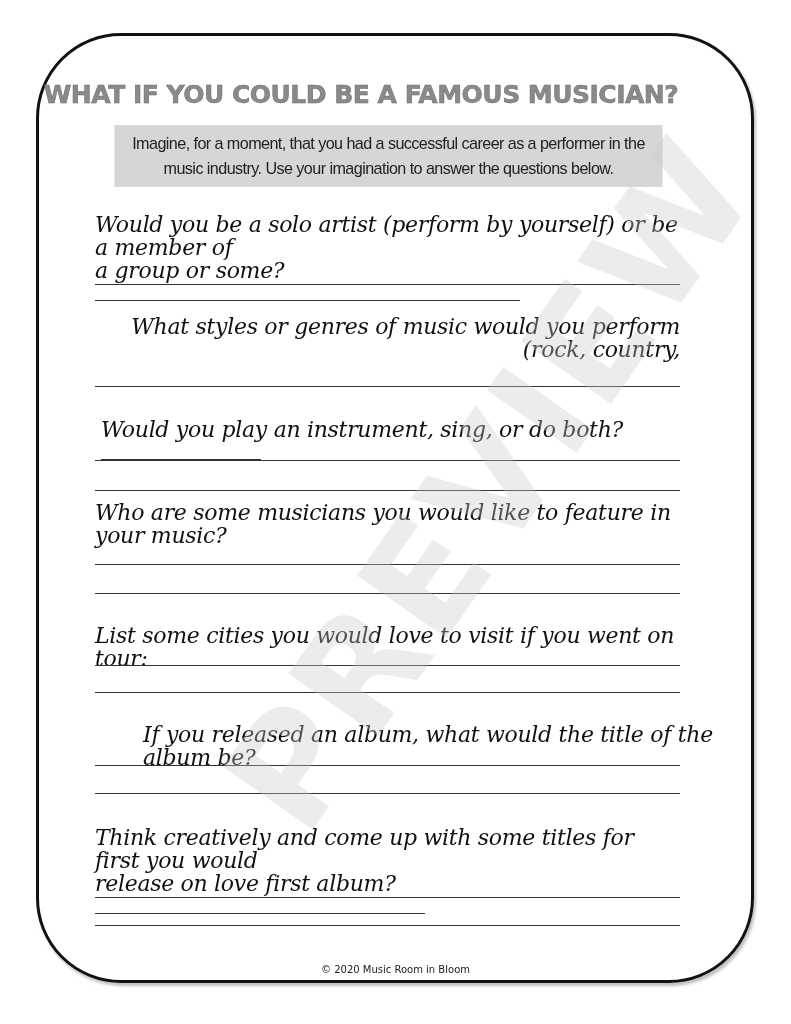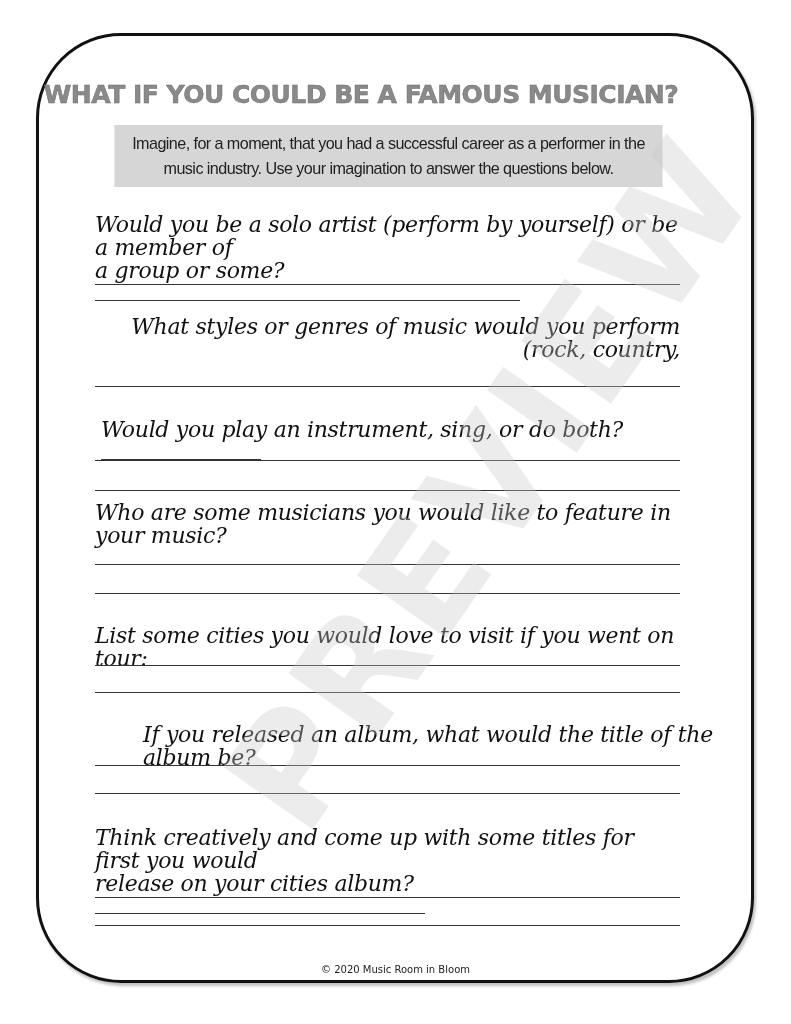--- a/index.html
+++ b/index.html
@@ -80,20 +80,20 @@
 <div class="line" style="top:692px;"></div>
 
 <div class="q" style="top:723px;margin-left:48px;">
   <div>If you released an album, what would the title of the album be?</div>
 </div>
 <div class="line" style="top:765px;"></div>
 <div class="line" style="top:793px;"></div>
 
 <div class="q" style="top:826px;">
   <div>Think creatively and come up with some titles for first you would</div>
-  <div><span>release on your cities album?</span> <span class="blank" style="width:330px"></span></div>
+  <div><span>release on love first album?</span> <span class="blank" style="width:330px"></span></div>
 </div>
 <div class="line" style="top:897px;"></div>
 <div class="line" style="top:925px;"></div>
 
 <div class="watermark">PREVIEW</div>
 
 <div class="footer">© 2020 Music Room in Bloom</div>
 
 </body></html>

